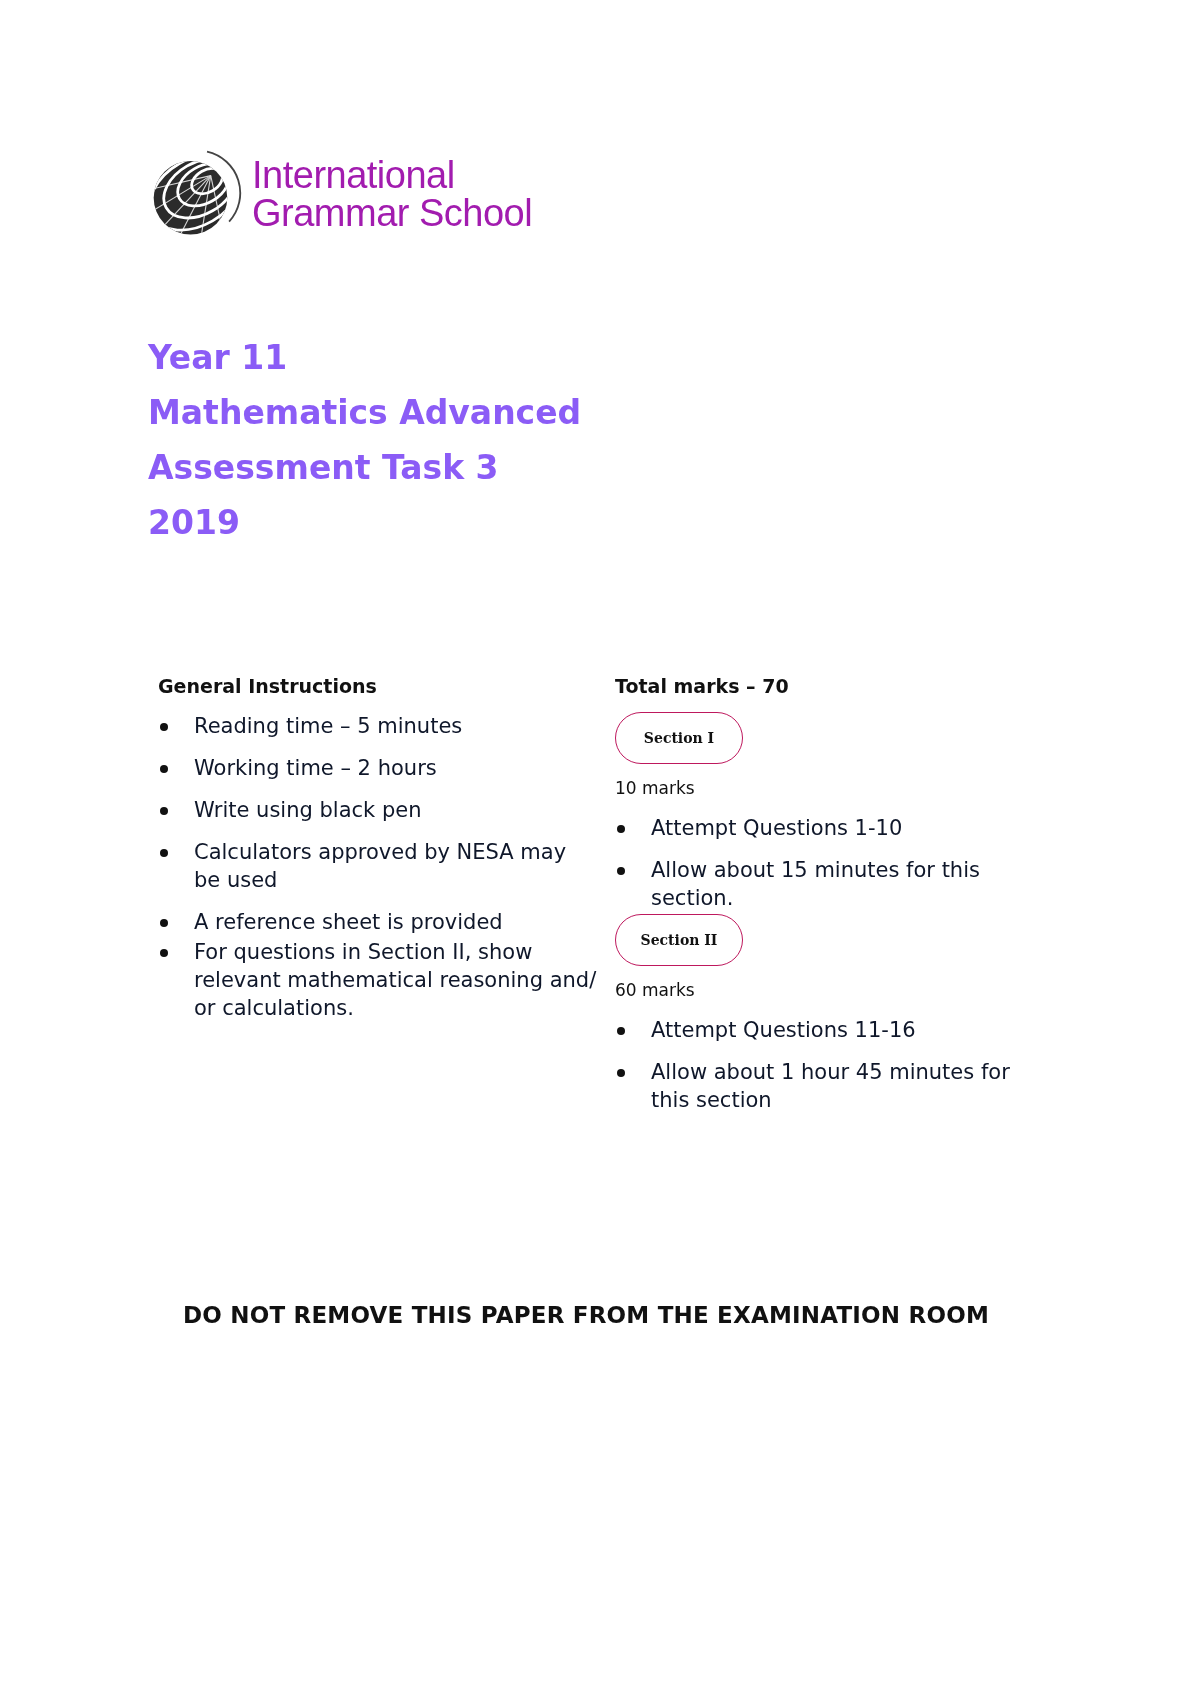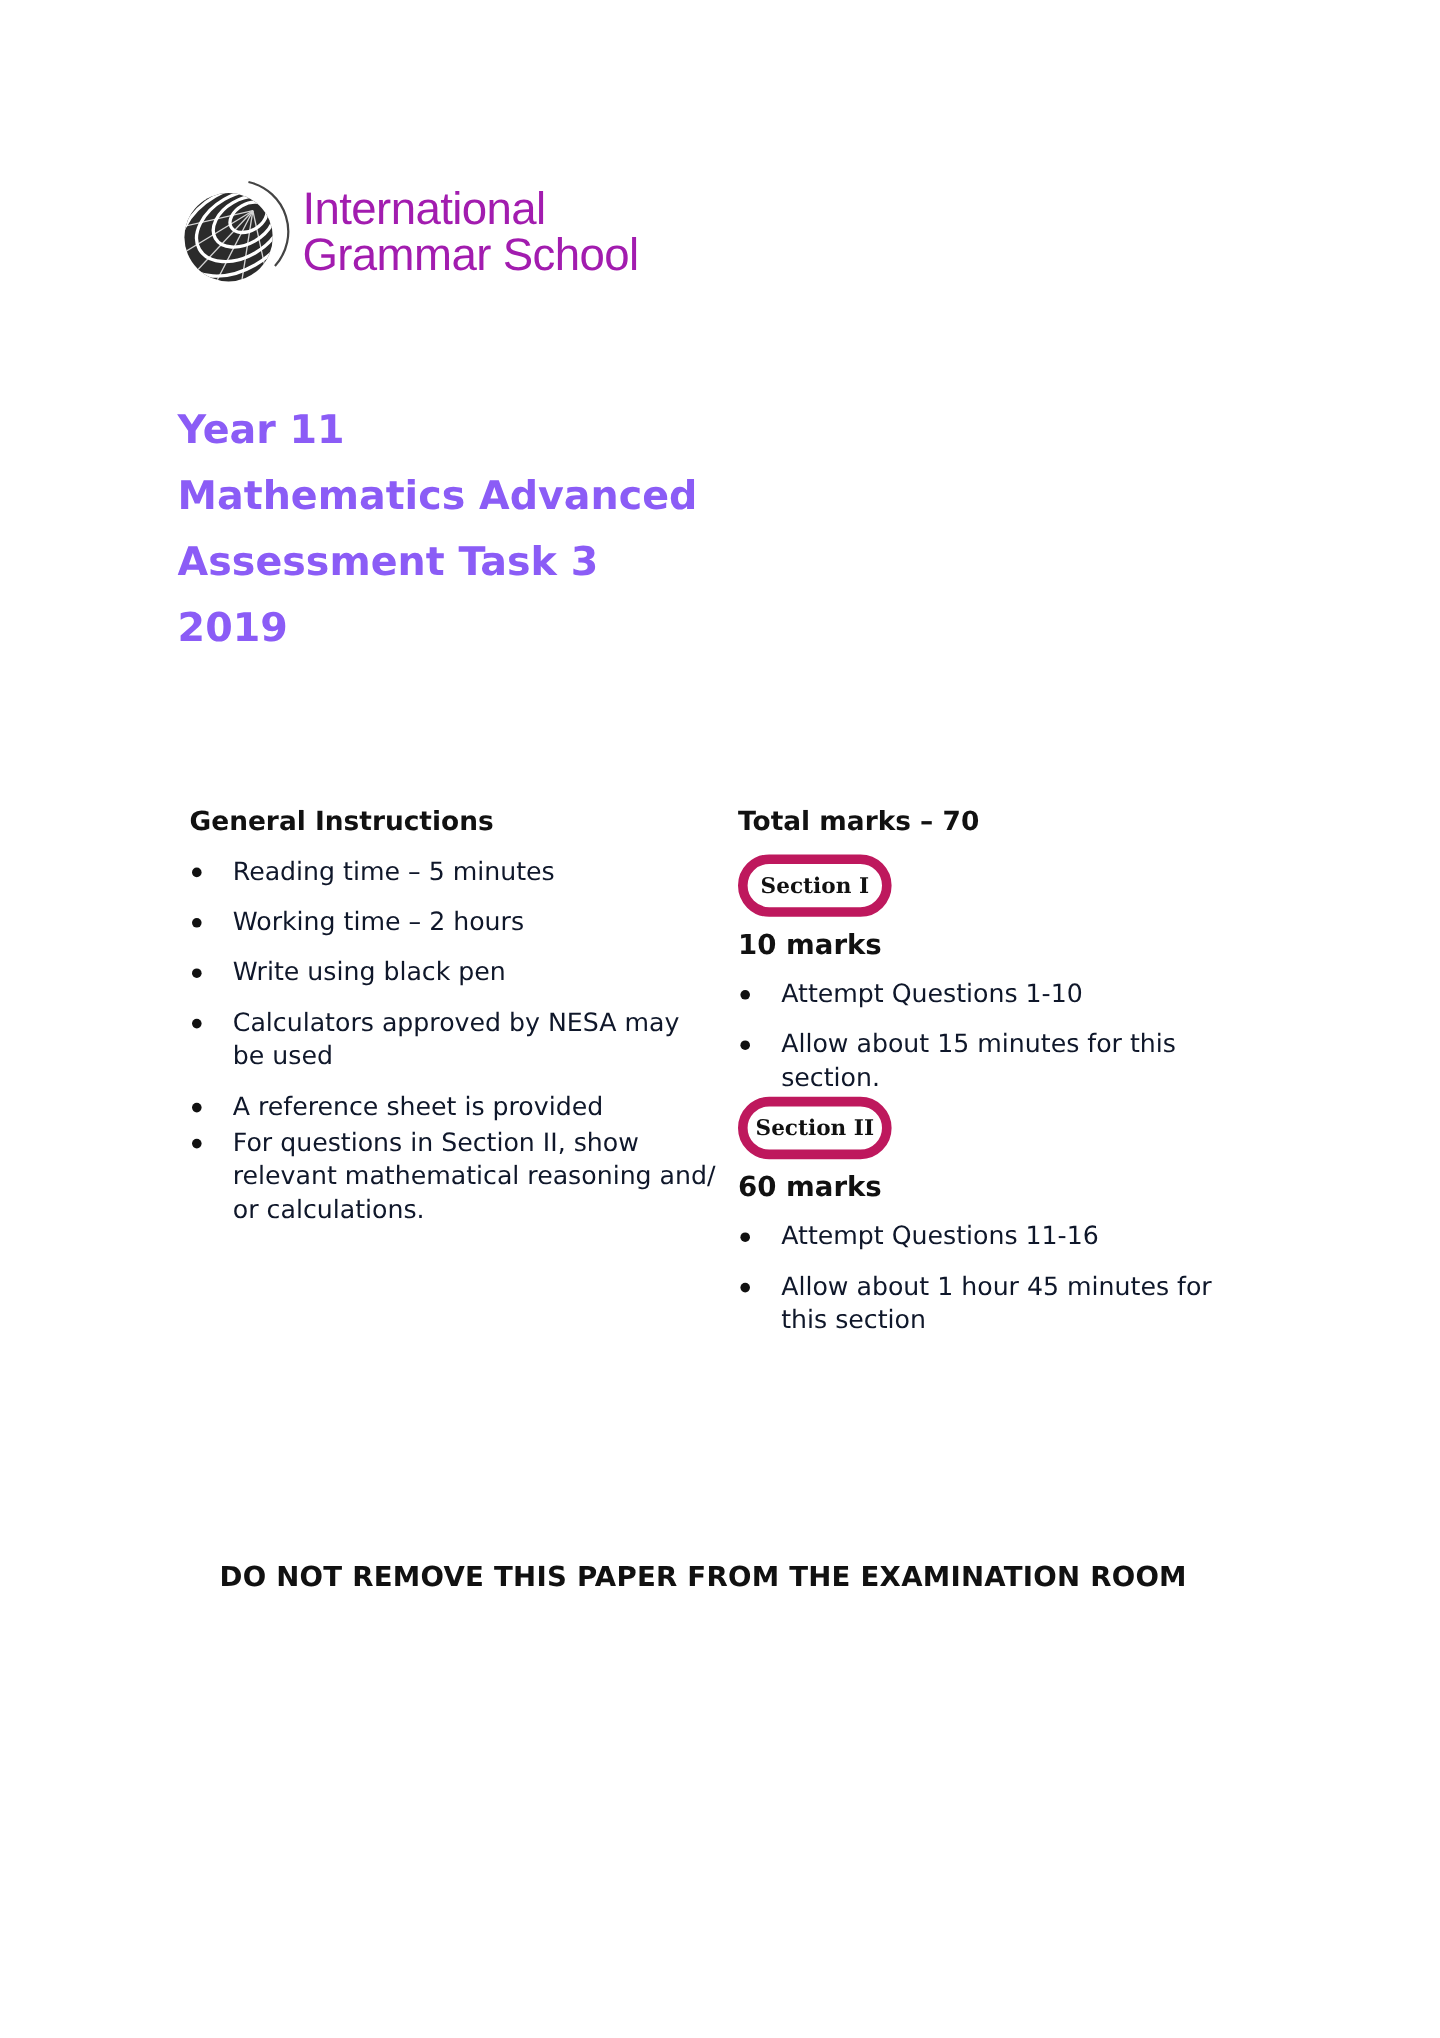--- a/index.html
+++ b/index.html
@@ -7,29 +7,29 @@
            font-family: "DejaVu Sans", sans-serif; color: #111; }
     .logo { position: absolute; left: 150px; top: 148px; display: flex; align-items: center; }
     .globe { width: 92px; height: 92px; margin-right: 10px; }
     .logo-text { font-family: "Liberation Sans", sans-serif; color: #a21caf; font-size: 38px; line-height: 38px; letter-spacing: -0.5px; }
     .logo-text div { white-space: nowrap; }
     .title-block { position: absolute; left: 148px; top: 330px; }
     .title-line { font-family: "DejaVu Sans", sans-serif; font-weight: bold; font-size: 33px; line-height: 55px; color: #8b5cf6; white-space: nowrap; }
     .col { position: absolute; top: 672px; }
     .col-left { left: 158px; width: 440px; }
     .col-right { left: 615px; width: 420px; }
-    .heading { font-weight: bold; font-size: 22px; line-height: 28px; margin: 0 0 12px 0; white-space: nowrap; }
+    .heading { font-weight: bold; font-size: 19px; line-height: 28px; margin: 0 0 12px 0; white-space: nowrap; }
     ul.bullets { list-style: none; margin: 0; padding: 0; }
     ul.bullets li { position: relative; padding-left: 36px; font-size: 21px; line-height: 28px; color: #0f172a; margin-bottom: 14px; }
     ul.bullets li::before { content: ""; position: absolute; left: 2px; top: 11px; width: 8px; height: 8px; border-radius: 50%; background: #111; }
     ul.bullets li.tight { margin-bottom: 2px; }
-    .pill { width: 128px; height: 52px; border: 8px solid #be185d; border-radius: 26px; box-sizing: border-box;
+    .pill { width: 128px; height: 52px; border: 1px solid #be185d; border-radius: 26px; box-sizing: border-box;
             display: flex; align-items: center; justify-content: center;
-            font-family: "DejaVu Serif", serif; font-weight: bold; font-size: 18px; margin: 2px 0 10px 0; }
-    .marks { font-weight: bold; font-size: 23px; line-height: 28px; margin-bottom: 12px; }
+            font-family: "DejaVu Serif", serif; font-weight: bold; font-size: 14px; margin: 2px 0 10px 0; }
+    .marks { font-weight: normal; font-size: 17px; line-height: 28px; margin-bottom: 12px; }
     .warning { position: absolute; left: 0; width: 1172px; top: 1302px; text-align: center;
                font-weight: bold; font-size: 23px; letter-spacing: 0.2px; white-space: nowrap; }
   </style>
 </head>
 <body>
 
 <div class="logo">
   <svg class="globe" viewBox="0 0 100 100">
     <defs>
       <clipPath id="gclip">

